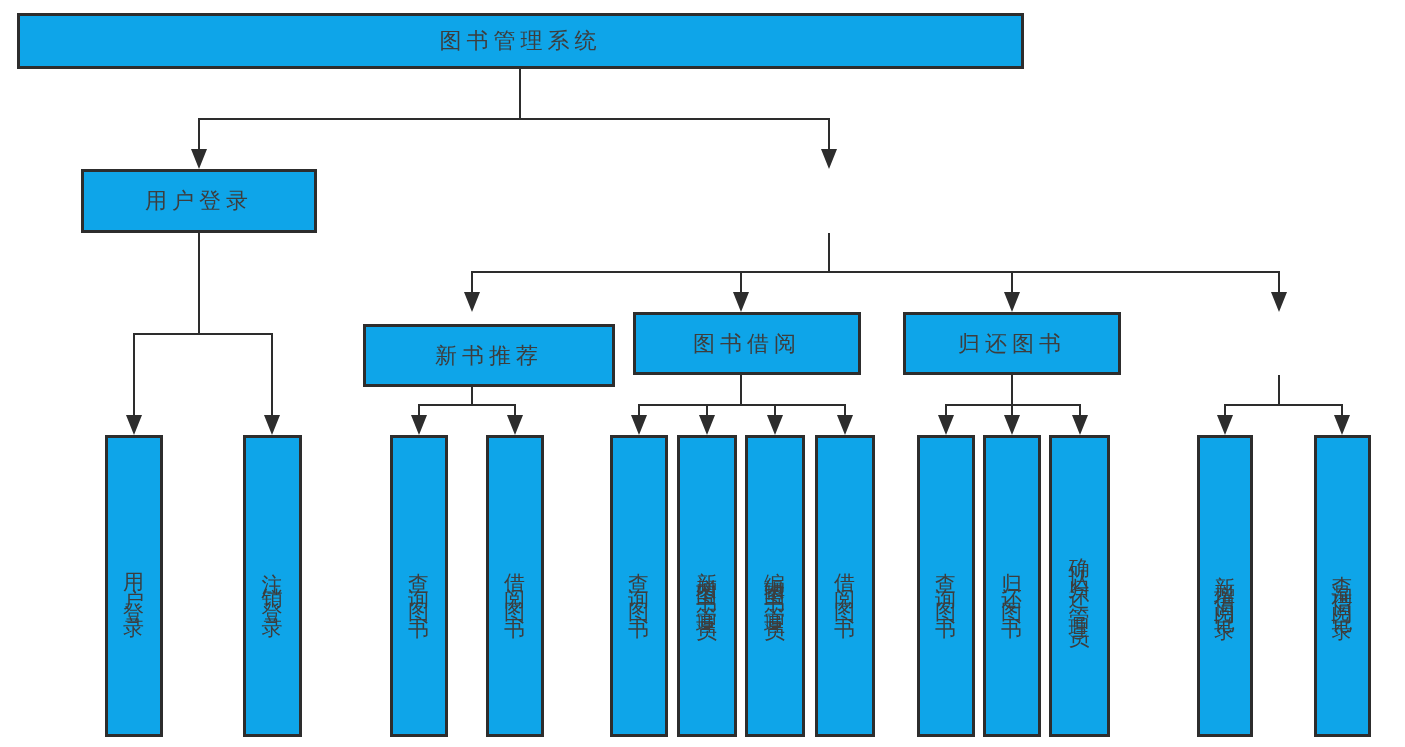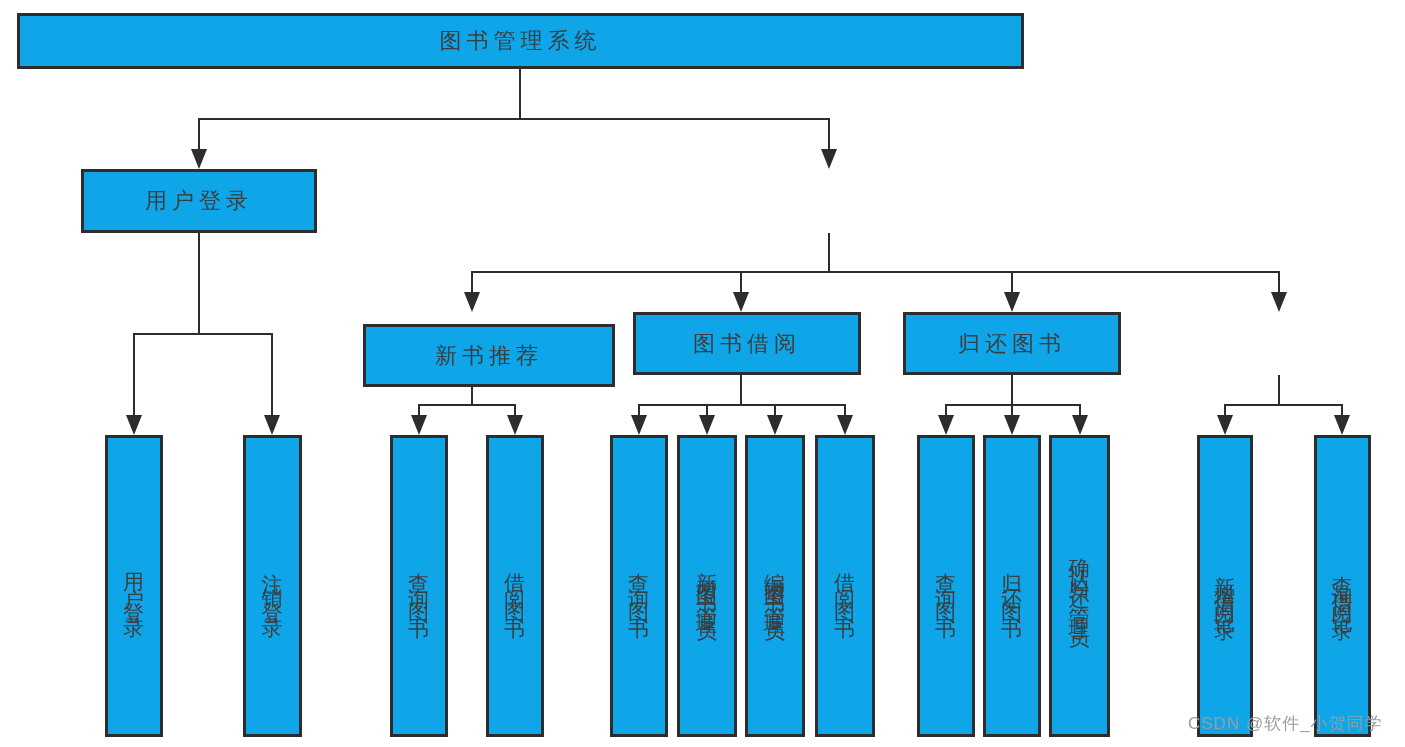--- a/index.html
+++ b/index.html
@@ -155,15 +155,14 @@
     <span class="label">确认归还（管理员）</span>
   </div>
 
   <div class="node v-node ls-6" style="left:1197px;top:435px;width:56px;height:302px;">
     <span class="label">新增借阅记录</span>
   </div>
   <div class="node v-node ls-6" style="left:1314px;top:435px;width:57px;height:302px;">
     <span class="label">查询借阅记录</span>
   </div>
 
-  <div class="watermark">CSDN @软件_小贺同学</div>
 
 </div>
 
 </body></html>

